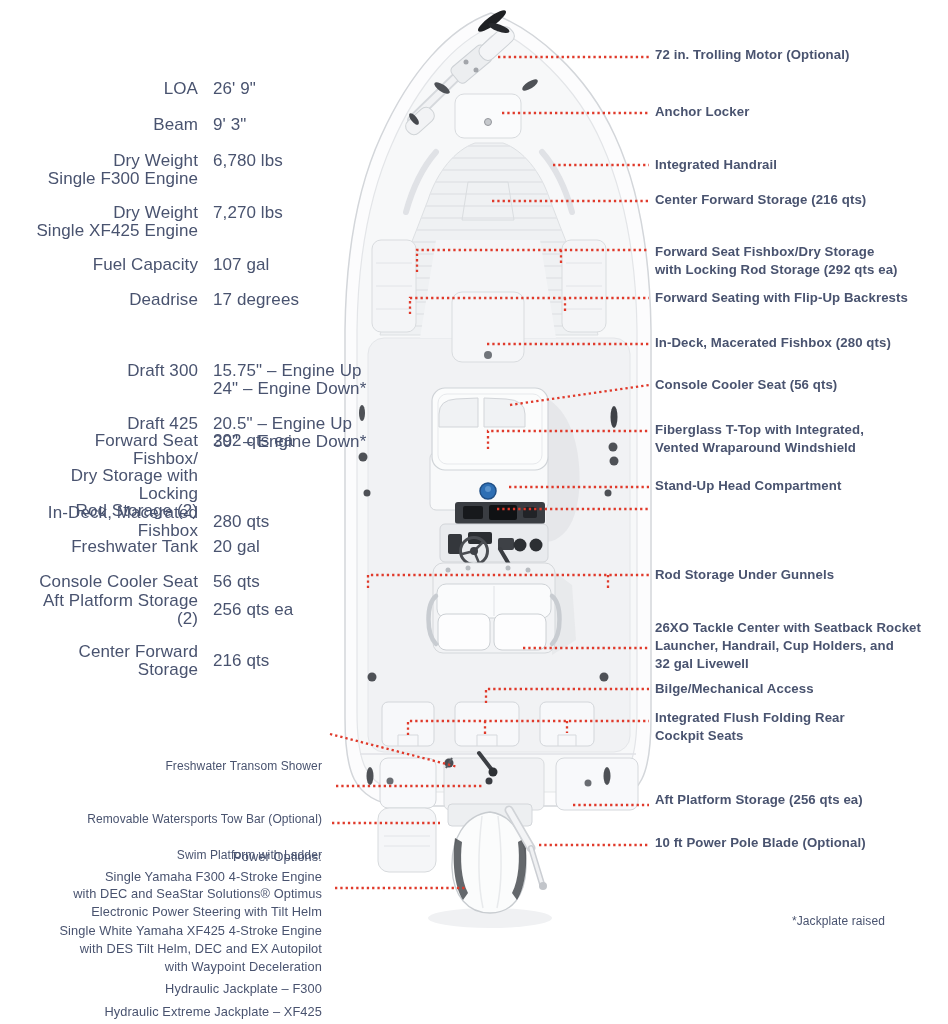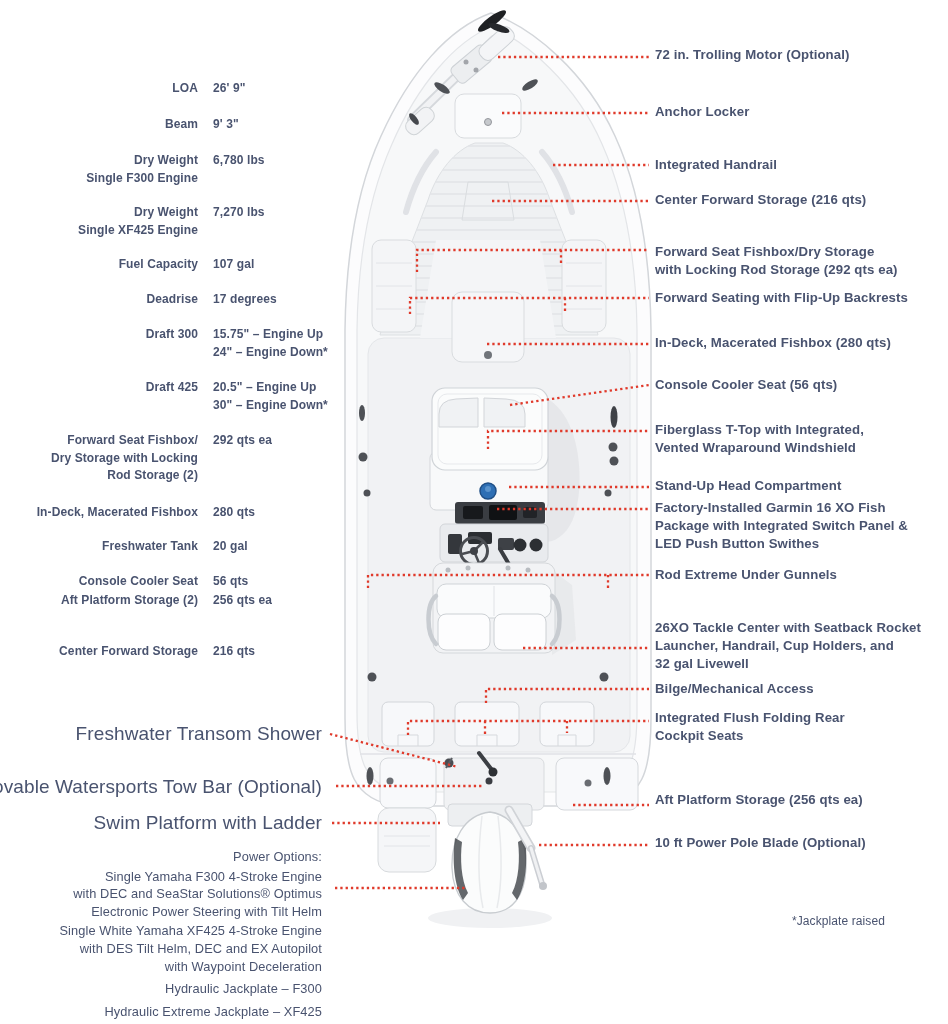--- a/index.html
+++ b/index.html
@@ -3,31 +3,31 @@
 <meta charset="utf-8">
 <style>
   html,body{margin:0;padding:0;background:#ffffff;}
   .canvas{
     position:relative;width:948px;height:1024px;background:#ffffff;overflow:hidden;
     font-family:"Liberation Sans","DejaVu Sans",sans-serif;color:#49536F;
   }
   .art{position:absolute;left:0;top:0;}
   
   .spec-row{position:absolute;left:26px;width:346px;display:flex;align-items:center;
-    font-size:12px;line-height:17.6px;letter-spacing:.1px;font-weight:bold;}
+    font-size:17px;line-height:17.6px;letter-spacing:.1px;}
   .spec-row.va-end{align-items:flex-start;}
-  .spec-row.va-start{align-items:flex-start;}
+  .spec-row.va-start{align-items:flex-start;margin-top:36px;}
   .spec-label{width:172px;text-align:right;white-space:pre-line;}
   .spec-value{margin-left:15px;text-align:left;white-space:pre-line;flex:1;}
   
   .callout-r{position:absolute;left:655px;width:292px;font-size:13.2px;line-height:18px;
     letter-spacing:.1px;white-space:pre-line;font-weight:bold;}
   
-  .callout-l{position:absolute;right:626px;text-align:right;font-size:19px;line-height:18px;
-    letter-spacing:.1px;white-space:nowrap;}
+  .callout-l{position:absolute;right:626px;text-align:right;font-size:12px;line-height:18px;
+    letter-spacing:.1px;white-space:nowrap;margin-top:32px;}
   .power{position:absolute;right:626px;top:846px;width:330px;text-align:right;
     font-size:12.8px;line-height:17.6px;letter-spacing:.1px;}
   .power div{white-space:pre-line;margin-top:2px;}
   .power div.gap{margin-top:5px;}
   .footnote{position:absolute;right:63px;top:914px;font-size:12px;letter-spacing:.1px;}
 </style>
 </head>
 <body>
 
 <div class="canvas">
@@ -286,24 +286,21 @@
   <div class="callout-r" style="top:156px">Integrated Handrail</div>
   <div class="callout-r" style="top:191px">Center Forward Storage (216 qts)</div>
   <div class="callout-r" style="top:243px">Forward Seat Fishbox/Dry Storage
 with Locking Rod Storage (292 qts ea)</div>
   <div class="callout-r" style="top:289px">Forward Seating with Flip-Up Backrests</div>
   <div class="callout-r" style="top:334px">In-Deck, Macerated Fishbox (280 qts)</div>
   <div class="callout-r" style="top:376px">Console Cooler Seat (56 qts)</div>
   <div class="callout-r" style="top:477px">Stand-Up Head Compartment</div>
   <div class="callout-r" style="top:421px">Fiberglass T-Top with Integrated,
 Vented Wraparound Windshield</div>
-  <div class="callout-r" style="top:499px">Factory-Installed Garmin 16 XO Fish
-Package with Integrated Switch Panel &amp;
-LED Push Button Swithes</div>
-  <div class="callout-r" style="top:566px">Rod Extreme Under Gunnels</div>
+  <div class="callout-r" style="top:566px">Rod Storage Under Gunnels</div>
   <div class="callout-r" style="top:619px">26XO Tackle Center with Seatback Rocket
 Launcher, Handrail, Cup Holders, and
 32 gal Livewell</div>
   <div class="callout-r" style="top:709px">Integrated Flush Folding Rear
 Cockpit Seats</div>
   <div class="callout-r" style="top:680px">Bilge/Mechanical Access</div>
   <div class="callout-r" style="top:791px">Aft Platform Storage (256 qts ea)</div>
   <div class="callout-r" style="top:834px">10 ft Power Pole Blade (Optional)</div>
 
   <div class="callout-l" style="top:725px">Freshwater Transom Shower</div>

